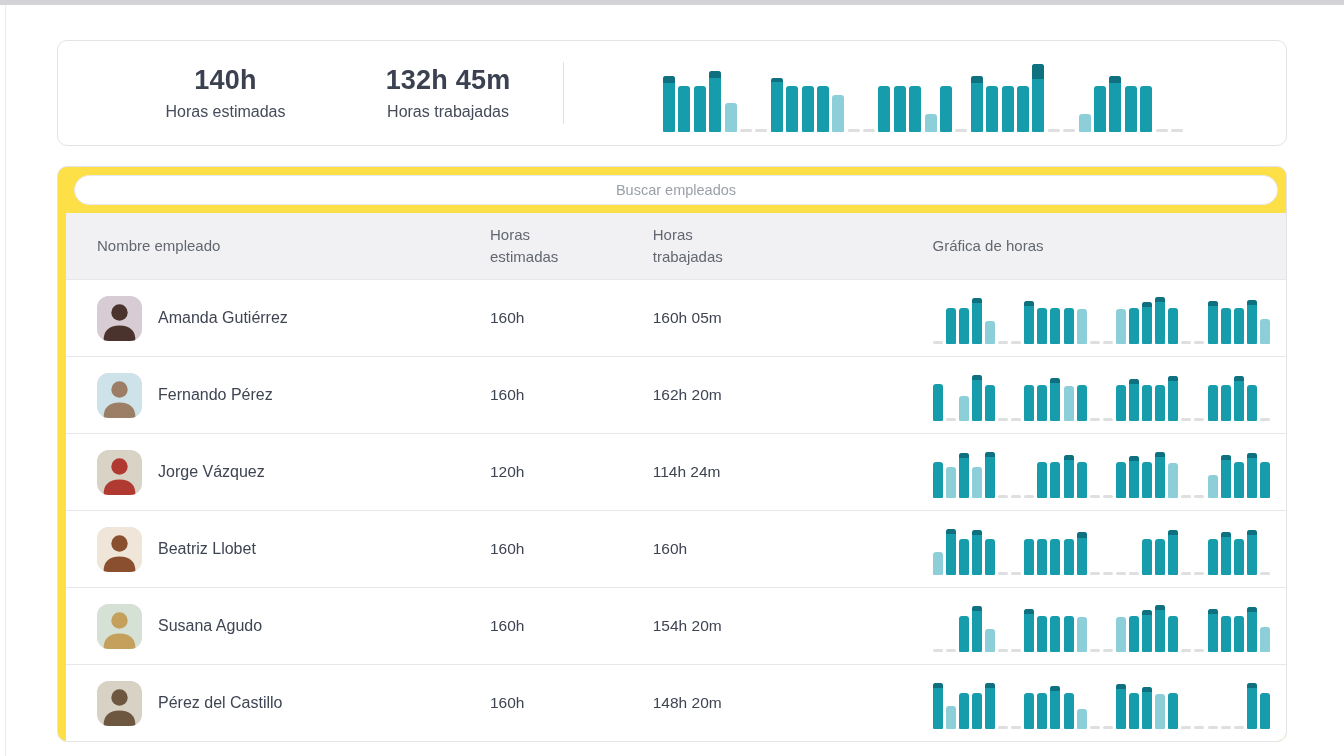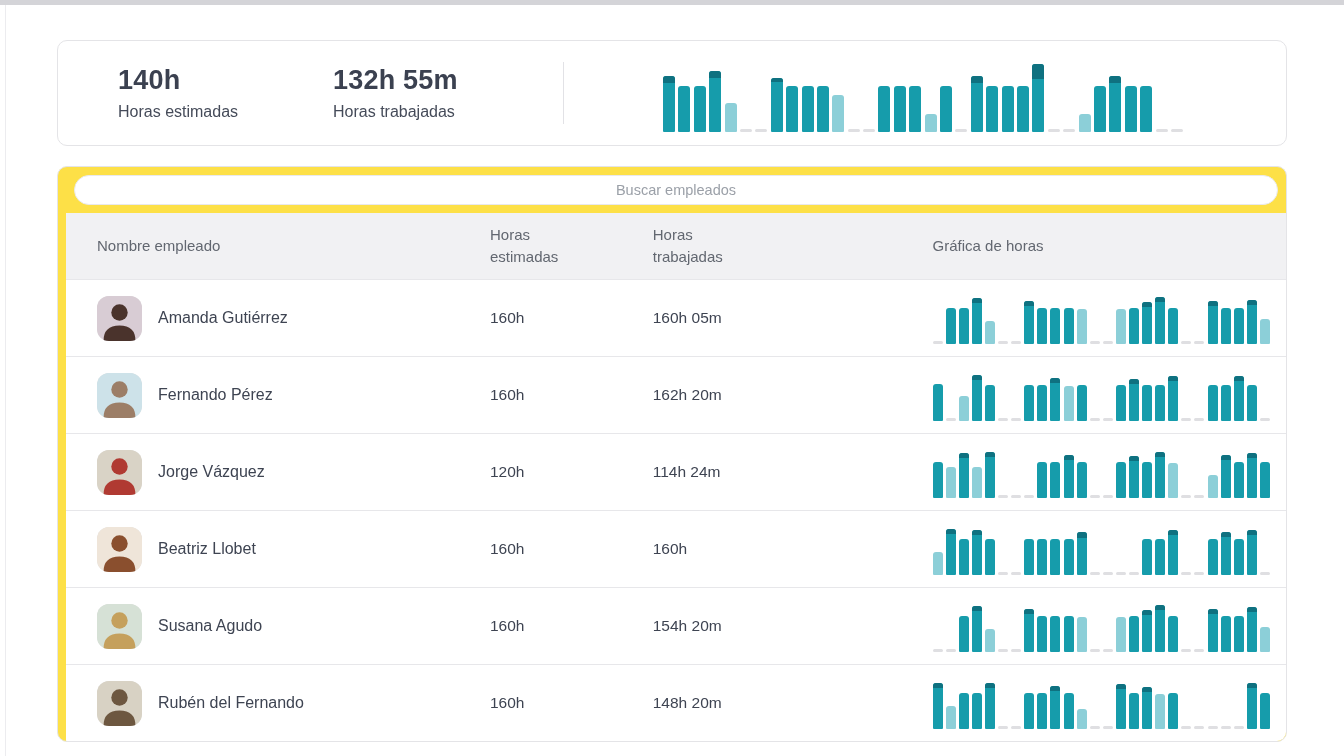--- a/index.html
+++ b/index.html
@@ -10,21 +10,21 @@
   }
   .top-edge { position:absolute; top:0; left:0; right:0; height:5px; background:#d4d4d8; }
   .left-edge { position:absolute; top:5px; left:5px; bottom:0; width:1px; background:#ececef; }
   .content { position:absolute; left:57px; top:40px; width:1230px; }
 
   
   .summary-card {
     height:106px; background:#fff; border:1px solid #e4e4e7; border-radius:10px;
     display:flex; align-items:center;
   }
-  .stat { text-align:left; }
+  .stat { text-align:center; }
   .stat-1 { width:215px; margin-left:60px; }
   .stat-2 { width:230px; }
   .stat-value { font-size:27px; font-weight:700; color:#3b4150; letter-spacing:.2px; }
   .stat-label { font-size:16px; font-weight:500; color:#454b59; margin-top:7px; }
   .v-divider { width:1px; height:62px; background:#e2e2e6; }
 
   .summary-chart {
     flex:1; height:68px; align-self:flex-end; margin:0 103px 13px 99px;
     display:flex; align-items:flex-end; justify-content:space-between;
   }
@@ -82,21 +82,21 @@
   <div class="left-edge"></div>
 
   <div class="content">
 
     <div class="summary-card">
       <div class="stat stat-1">
         <div class="stat-value">140h</div>
         <div class="stat-label">Horas estimadas</div>
       </div>
       <div class="stat stat-2">
-        <div class="stat-value">132h 55m</div>
+        <div class="stat-value">132h 45m</div>
         <div class="stat-label">Horas trabajadas</div>
       </div>
       <div class="v-divider"></div>
       <div class="summary-chart" id="summary-chart">
           <div class="bar" style="height: 82%; background: rgb(22, 156, 171);">
             <div class="cap" style="background: rgb(15, 113, 128); height: 12.1951%;"></div>
           </div>
           <div class="bar" style="height: 68%; background: rgb(22, 156, 171);"></div>
           <div class="bar" style="height: 68%; background: rgb(22, 156, 171);"></div>
           <div class="bar" style="height: 90%; background: rgb(22, 156, 171);">
@@ -437,21 +437,21 @@
 
   <div class="row">
     <div class="col-name cell-name">
       <div class="avatar">
         <svg viewBox="0 0 45 45">
           <rect class="av-bg" x="0" y="0" width="45" height="45" fill="#d8d2c4"></rect>
           <circle class="av-fg" cx="22.5" cy="16.5" r="8.2" fill="#6d5740"></circle>
           <path class="av-fg" d="M6.5 45 Q6.5 29.5 22.5 29.5 Q38.5 29.5 38.5 45 Z" fill="#6d5740"></path>
         </svg>
       </div>
-      <span class="emp-name">Rubén del Fernando</span>
+      <span class="emp-name">Pérez del Castillo</span>
     </div>
     <div class="col-est cell-est">160h</div>
     <div class="col-work cell-work">148h 20m</div>
     <div class="col-chart mini-chart">
               <div class="bar" style="height: 88%; background: rgb(22, 156, 171);">
                 <div class="cap" style="background: rgb(15, 113, 128); height: 11.3636%;"></div>
               </div>
               <div class="bar" style="height: 45%; background: rgb(140, 207, 216);"></div>
               <div class="bar" style="height: 70%; background: rgb(22, 156, 171);"></div>
               <div class="bar" style="height: 70%; background: rgb(22, 156, 171);"></div>

